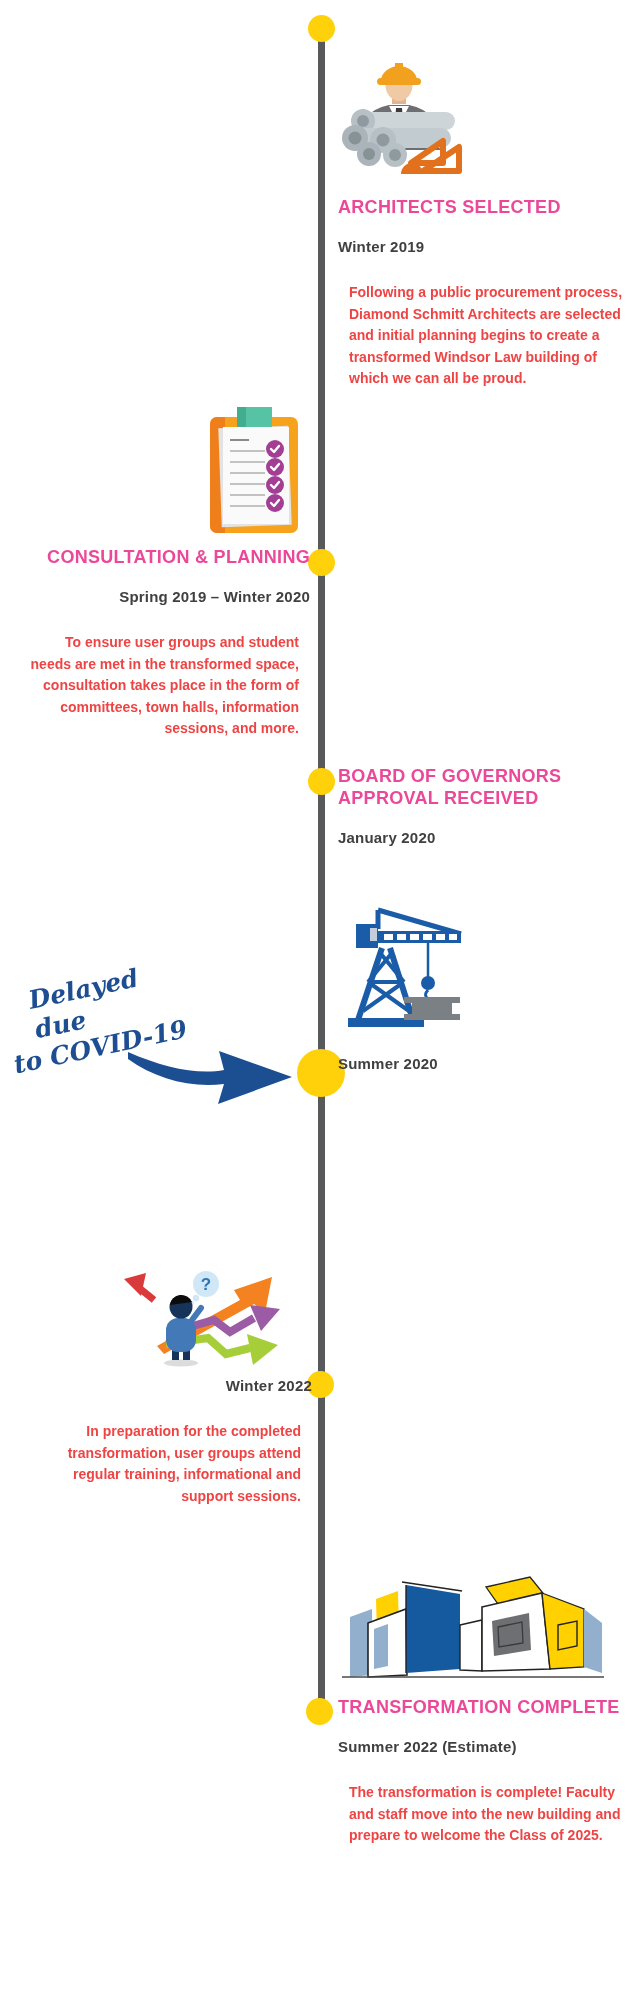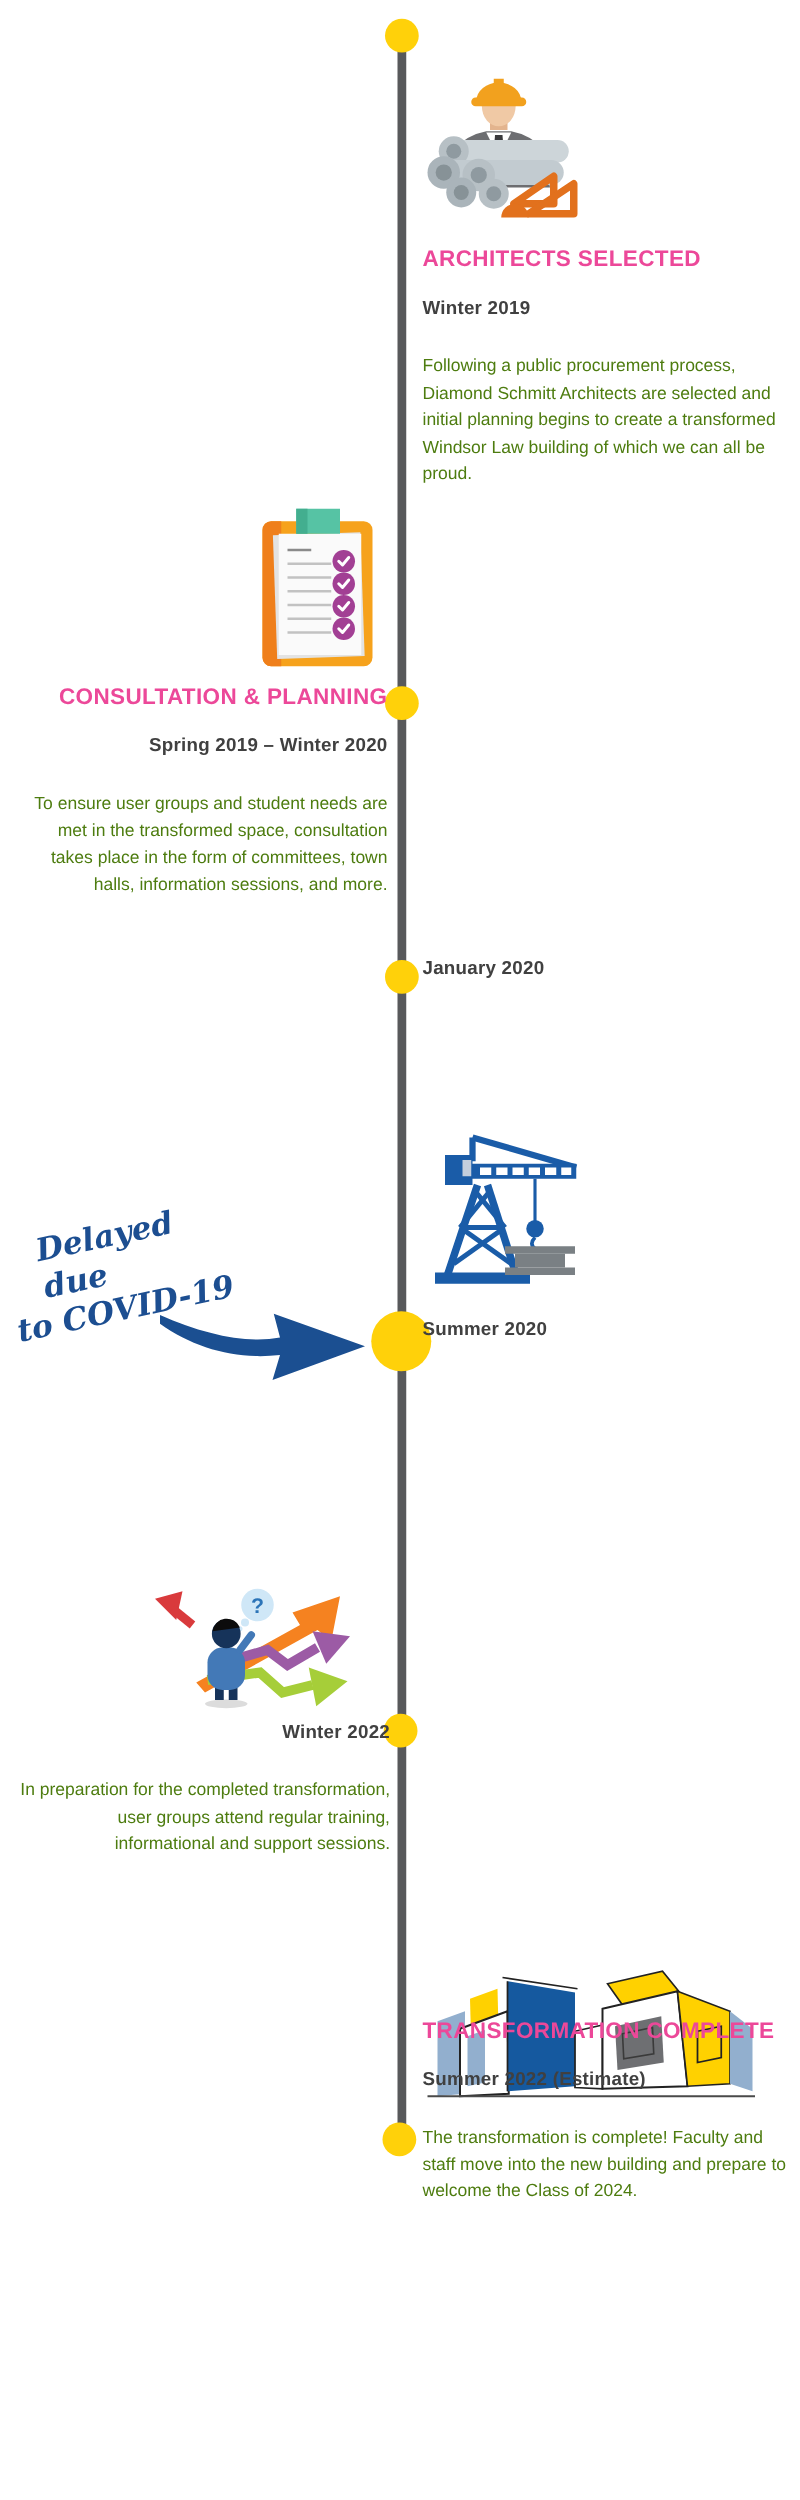--- a/index.html
+++ b/index.html
@@ -20,33 +20,33 @@
   
   .event{position:absolute;}
   .event .title{
     margin:0 0 19px 0;color:#ec4899;font-size:18px;font-weight:bold;
     letter-spacing:.3px;line-height:1.22;
   }
   .event .date{
     margin:0 0 27px 0;color:#404040;font-size:15px;font-weight:bold;letter-spacing:.2px;
   }
   .event .desc{
-    margin:0;color:#4d7c0f;font-size:14px;line-height:1.54;font-weight:400;
+    margin:11px;color:#ef4444;font-size:14px;line-height:1.54;font-weight:700;
   }
   .right-side{text-align:left;}
   .left-side{text-align:right;}
   .e1{left:338px;top:197px;width:298px;}
   .e2{left:12px;top:547px;width:298px;}
   .e3{left:338px;top:766px;width:298px;}
   .e3 .title{max-width:235px;}
   .e4{left:338px;top:1055px;width:300px;}
   .e4 .title{max-width:215px;}
   .e5{left:14px;top:1377px;width:298px;}
   .e5 .title{max-width:255px;margin-left:auto;}
-  .e6{left:338px;top:1614px;width:300px;}
+  .e6{left:338px;top:1697px;width:300px;}
 
   
   .icon{position:absolute;}
   .i-architect{left:333px;top:50px;width:132px;height:134px;}
   .i-clipboard{left:207px;top:406px;width:94px;height:130px;}
   .i-crane{left:328px;top:903px;width:142px;height:138px;}
   .i-change{left:102px;top:1268px;width:202px;height:100px;}
   .i-building{left:332px;top:1565px;width:280px;height:122px;}
 
   
@@ -139,20 +139,21 @@
     </svg>
   </div>
 
   <section class="event e2 left-side">
     <h2 class="title">CONSULTATION &amp; PLANNING</h2>
     <div class="date">Spring 2019 – Winter 2020</div>
     <p class="desc">To ensure user groups and student needs are met in the transformed space, consultation takes place in the form of committees, town halls, information sessions, and more.</p>
   </section>
 
   <section class="event e3 right-side">
+    <h2 class="title">BOARD OF GOVERNORS APPROVAL RECEIVED</h2>
     <div class="date">January 2020</div>
   </section>
 
   <div class="icon i-crane">
     <svg viewBox="0 0 142 138" width="142" height="138">
       <g stroke="#1a5ca8" stroke-width="5" fill="none">
         <path d="M50 7 L133 31"></path>
         <path d="M50 7 L50 26"></path>
       </g>
       <rect x="46" y="28" width="87" height="12" fill="#1a5ca8"></rect>
@@ -247,16 +248,16 @@
       <polygon points="210,28 252,44 252,102 218,104" fill="#ffd100" stroke="#222222" stroke-width="1.3"></polygon>
       <polygon points="226,60 245,56 245,81 226,85" fill="none" stroke="#222222" stroke-width="1.4"></polygon>
       <polygon points="252,44 270,58 270,108 252,102" fill="#92afce"></polygon>
       <line x1="10" y1="112" x2="272" y2="112" stroke="#4a4a4a" stroke-width="1.6"></line>
     </svg>
   </div>
 
   <section class="event e6 right-side">
     <h2 class="title">TRANSFORMATION COMPLETE</h2>
     <div class="date">Summer 2022 (Estimate)</div>
-    <p class="desc">The transformation is complete! Faculty and staff move into the new building and prepare to welcome the Class of 2024.</p>
+    <p class="desc">The transformation is complete! Faculty and staff move into the new building and prepare to welcome the Class of 2025.</p>
   </section>
 
 </div>
 
 </body></html>

